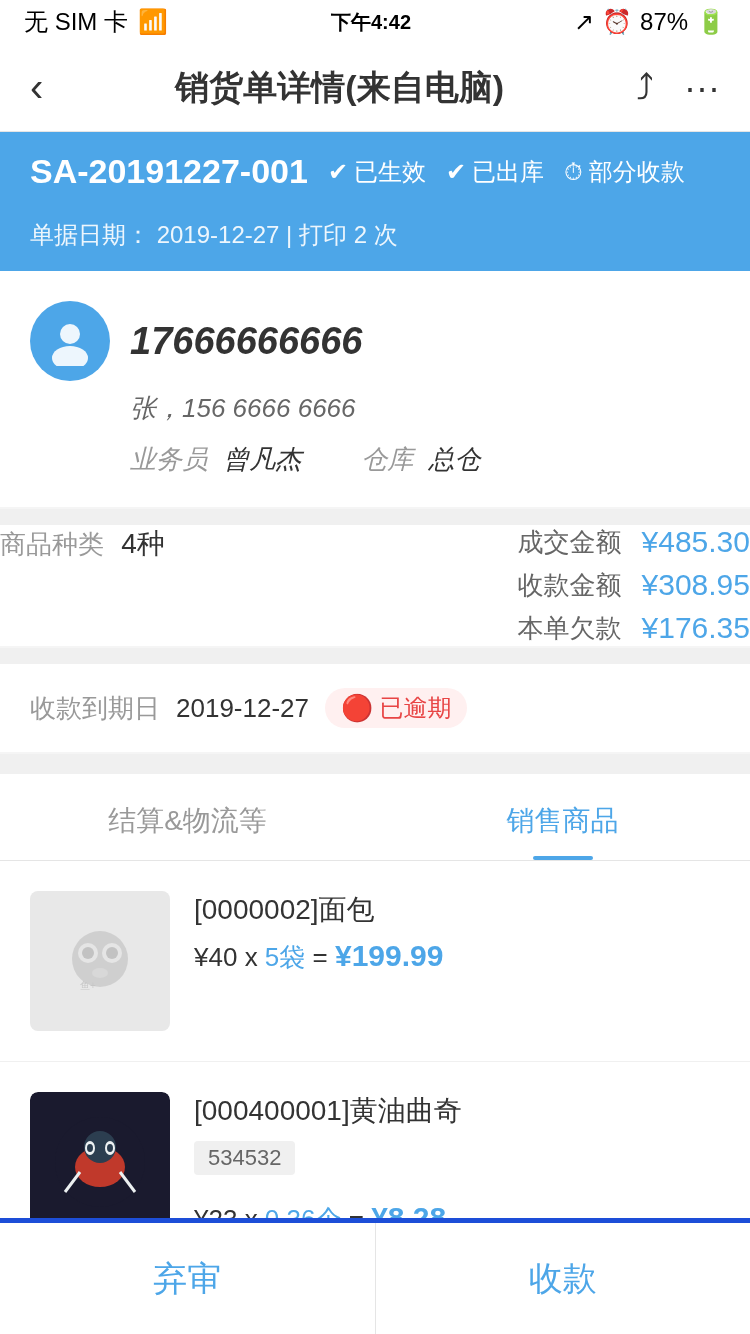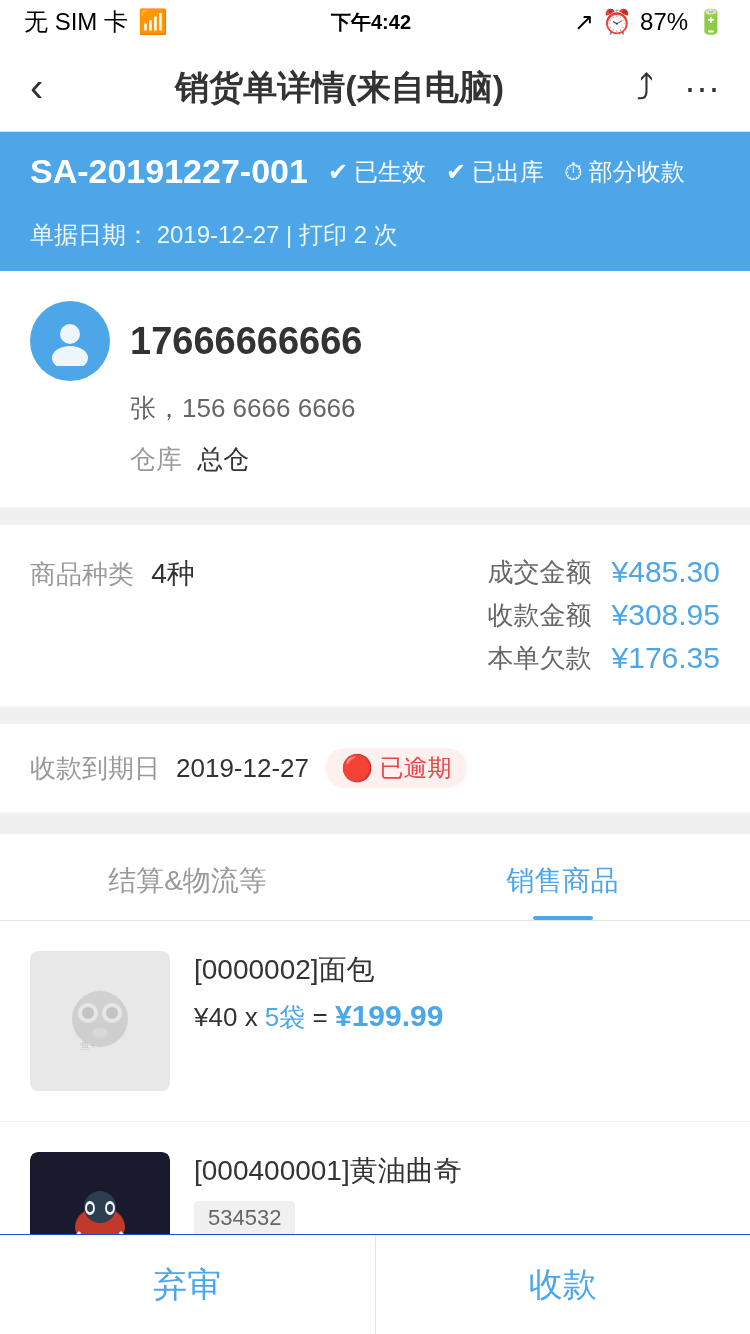--- a/index.html
+++ b/index.html
@@ -70,20 +70,21 @@
       font-size: 24px;
       color: #fff;
     }
     .header-row2 { font-size: 24px; color: rgba(255,255,255,0.9); }
 
     
     .customer-section {
       background: #fff;
       padding: 30px;
       margin-bottom: 2px;
+      font-style: italic;
     }
     .customer-row {
       display: flex;
       align-items: center;
       gap: 20px;
       margin-bottom: 10px;
     }
     .avatar {
       width: 80px;
       height: 80px;
@@ -105,21 +106,20 @@
       margin-left: 100px;
       font-size: 26px;
       color: #666;
     }
     .meta-label { color: #999; }
     .meta-value { color: #333; margin-left: 8px; }
 
     
     .summary-section {
       background: #fff;
-      padding: 30px;
       margin-bottom: 2px;
       display: flex;
       align-items: flex-start;
       justify-content: space-between;
     }
     .summary-left { font-size: 26px; color: #666; }
     .summary-left-label { color: #999; margin-right: 10px; }
     .summary-left-value { color: #333; font-size: 28px; }
     .summary-right { display: flex; flex-direction: column; gap: 8px; align-items: flex-end; }
     .summary-row { display: flex; gap: 20px; font-size: 26px; align-items: flex-start; }
@@ -234,24 +234,24 @@
     .product-price { font-size: 26px; color: #333; }
     .price-qty { color: #4da6e8; }
     .price-total { color: #4da6e8; font-weight: 600; font-size: 30px; }
 
     
     .bottom-bar {
       position: fixed;
       bottom: 0;
       left: 0;
       width: 750px;
-      height: 100px;
-      background: #fff;
-      display: flex;
-      border-top: 1px solid #1d4ed8;
+      height: 116px;
+      background: #fff;
+      display: flex;
+      border-top: 5px solid #1d4ed8;
     }
     .bottom-btn {
       flex: 1;
       display: flex;
       align-items: center;
       justify-content: center;
       font-size: 34px;
       color: #4da6e8;
       cursor: pointer;
       border: none;
@@ -322,20 +322,24 @@
       <svg width="50" height="50" viewBox="0 0 50 50" fill="none">
         <circle cx="25" cy="18" r="10" fill="white" opacity="0.9"></circle>
         <ellipse cx="25" cy="42" rx="18" ry="12" fill="white" opacity="0.9"></ellipse>
       </svg>
     </div>
     <span class="customer-name">17666666666</span>
   </div>
   <div class="customer-sub">张，156 6666 6666</div>
   <div class="customer-meta">
     <div>
+      <span class="meta-label">业务员</span>
+      <span class="meta-value">曾凡杰</span>
+    </div>
+    <div>
       <span class="meta-label">仓库</span>
       <span class="meta-value">总仓</span>
     </div>
   </div>
 </div>
 
 <div class="divider"></div>
 
 <div class="summary-section">
   <div class="summary-left">

